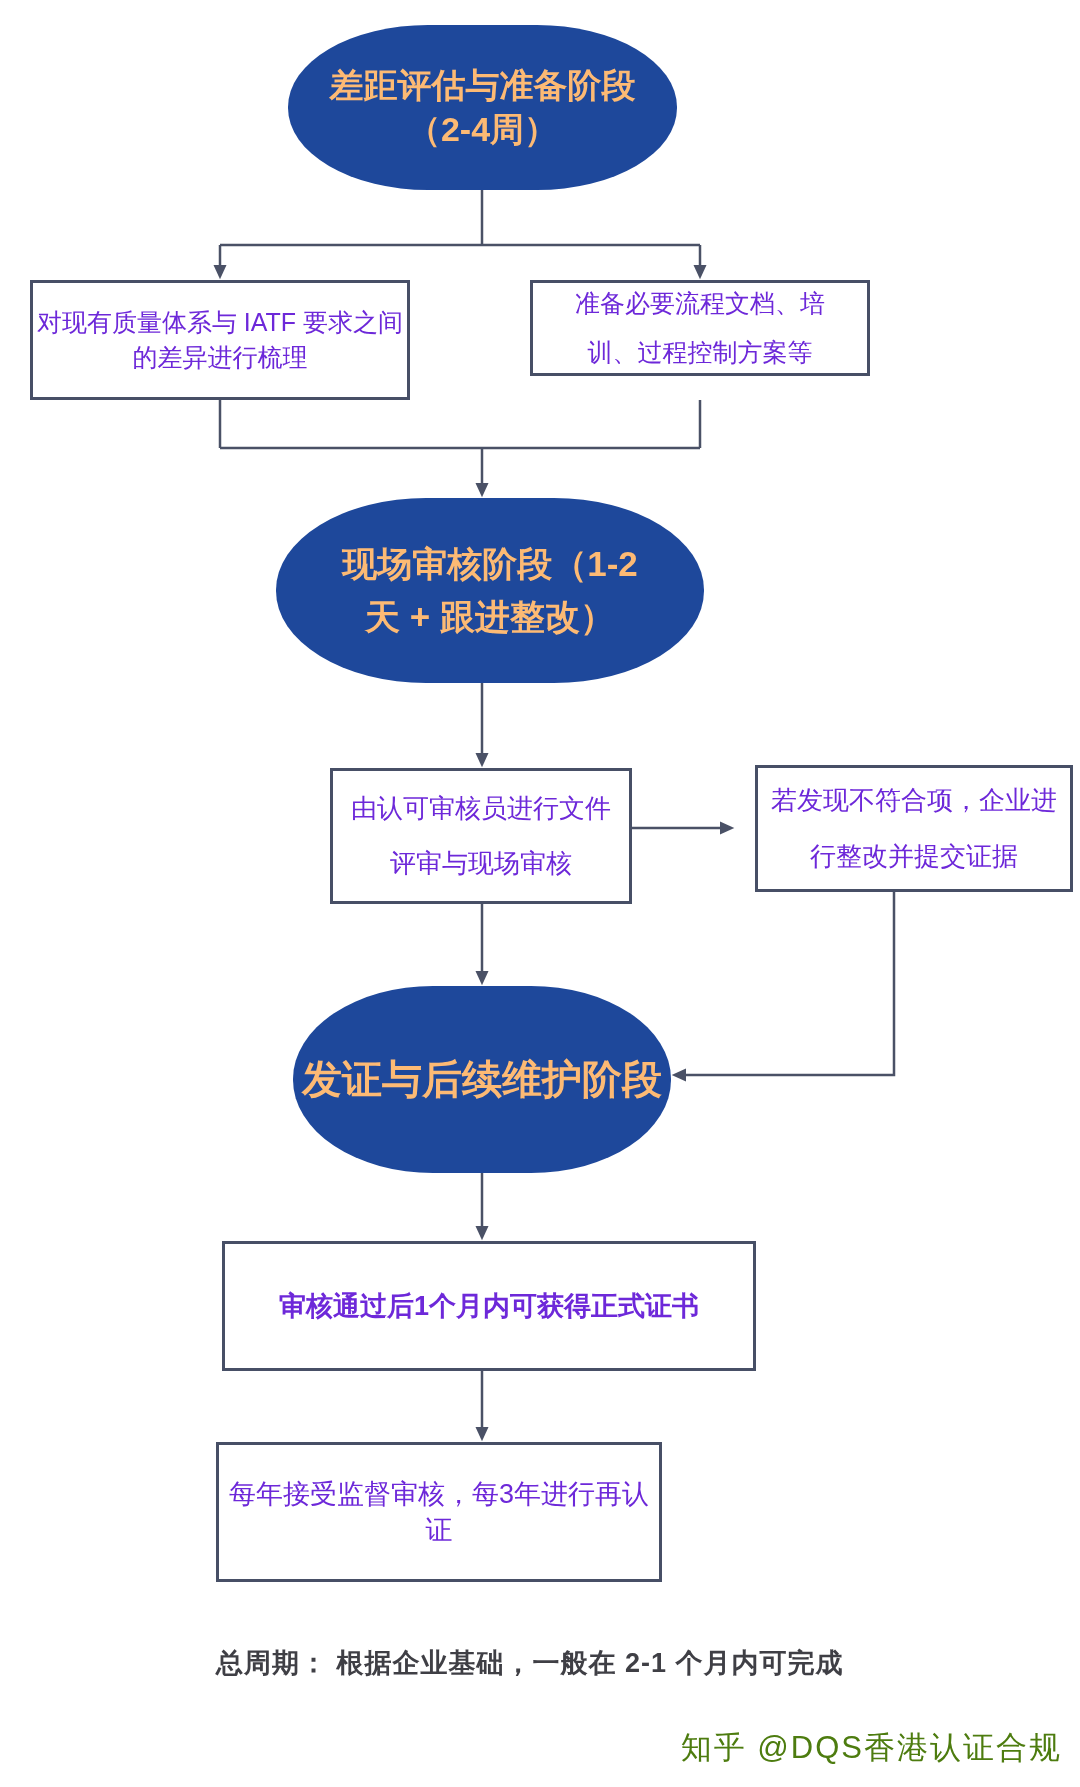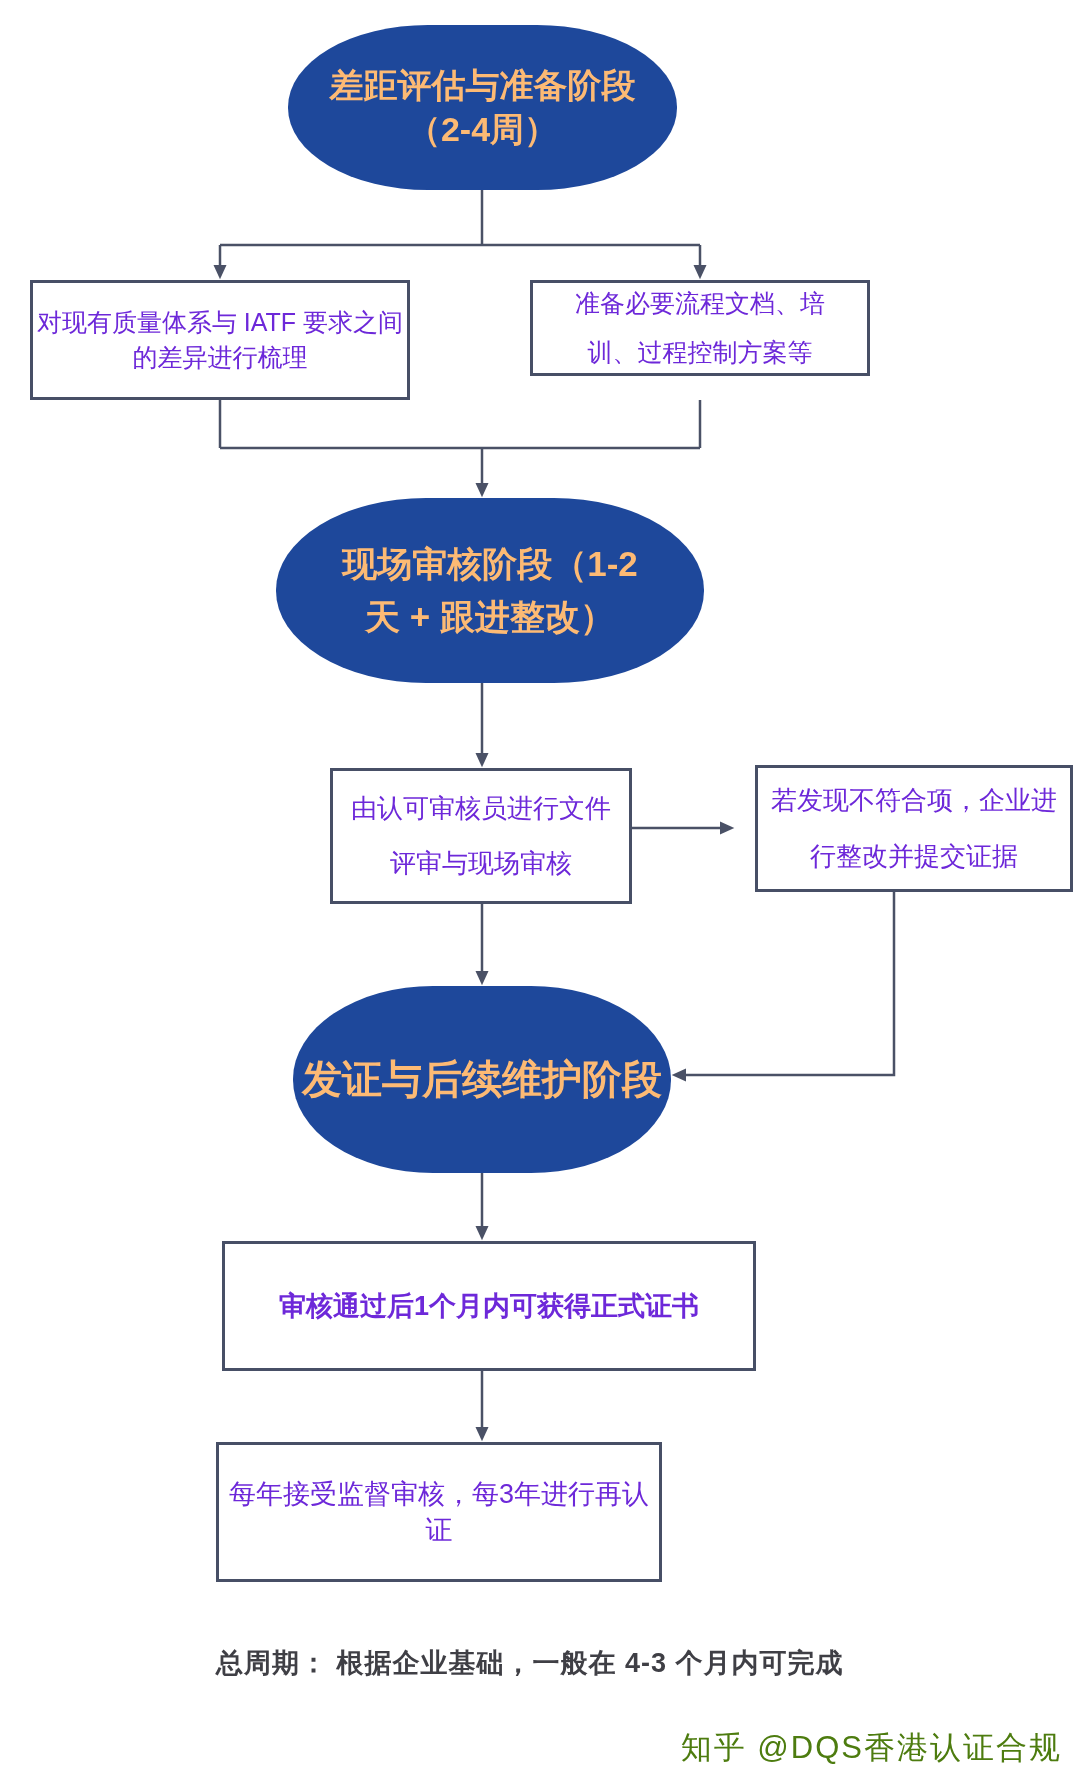--- a/index.html
+++ b/index.html
@@ -137,17 +137,17 @@
       <div>审核通过后1个月内可获得正式证书</div>
     </div>
   </div>
 
   <div id="box-surv" class="pbox">
     <div class="inner">
       <div>每年接受监督审核，每3年进行再认证</div>
     </div>
   </div>
 
-  <div id="footer-note">总周期： 根据企业基础，一般在 4-3 个月内可完成</div>
+  <div id="footer-note">总周期： 根据企业基础，一般在 2-1 个月内可完成</div>
 
   <div id="watermark">知乎 @DQS香港认证合规</div>
 
 </div>
 
 </body></html>

